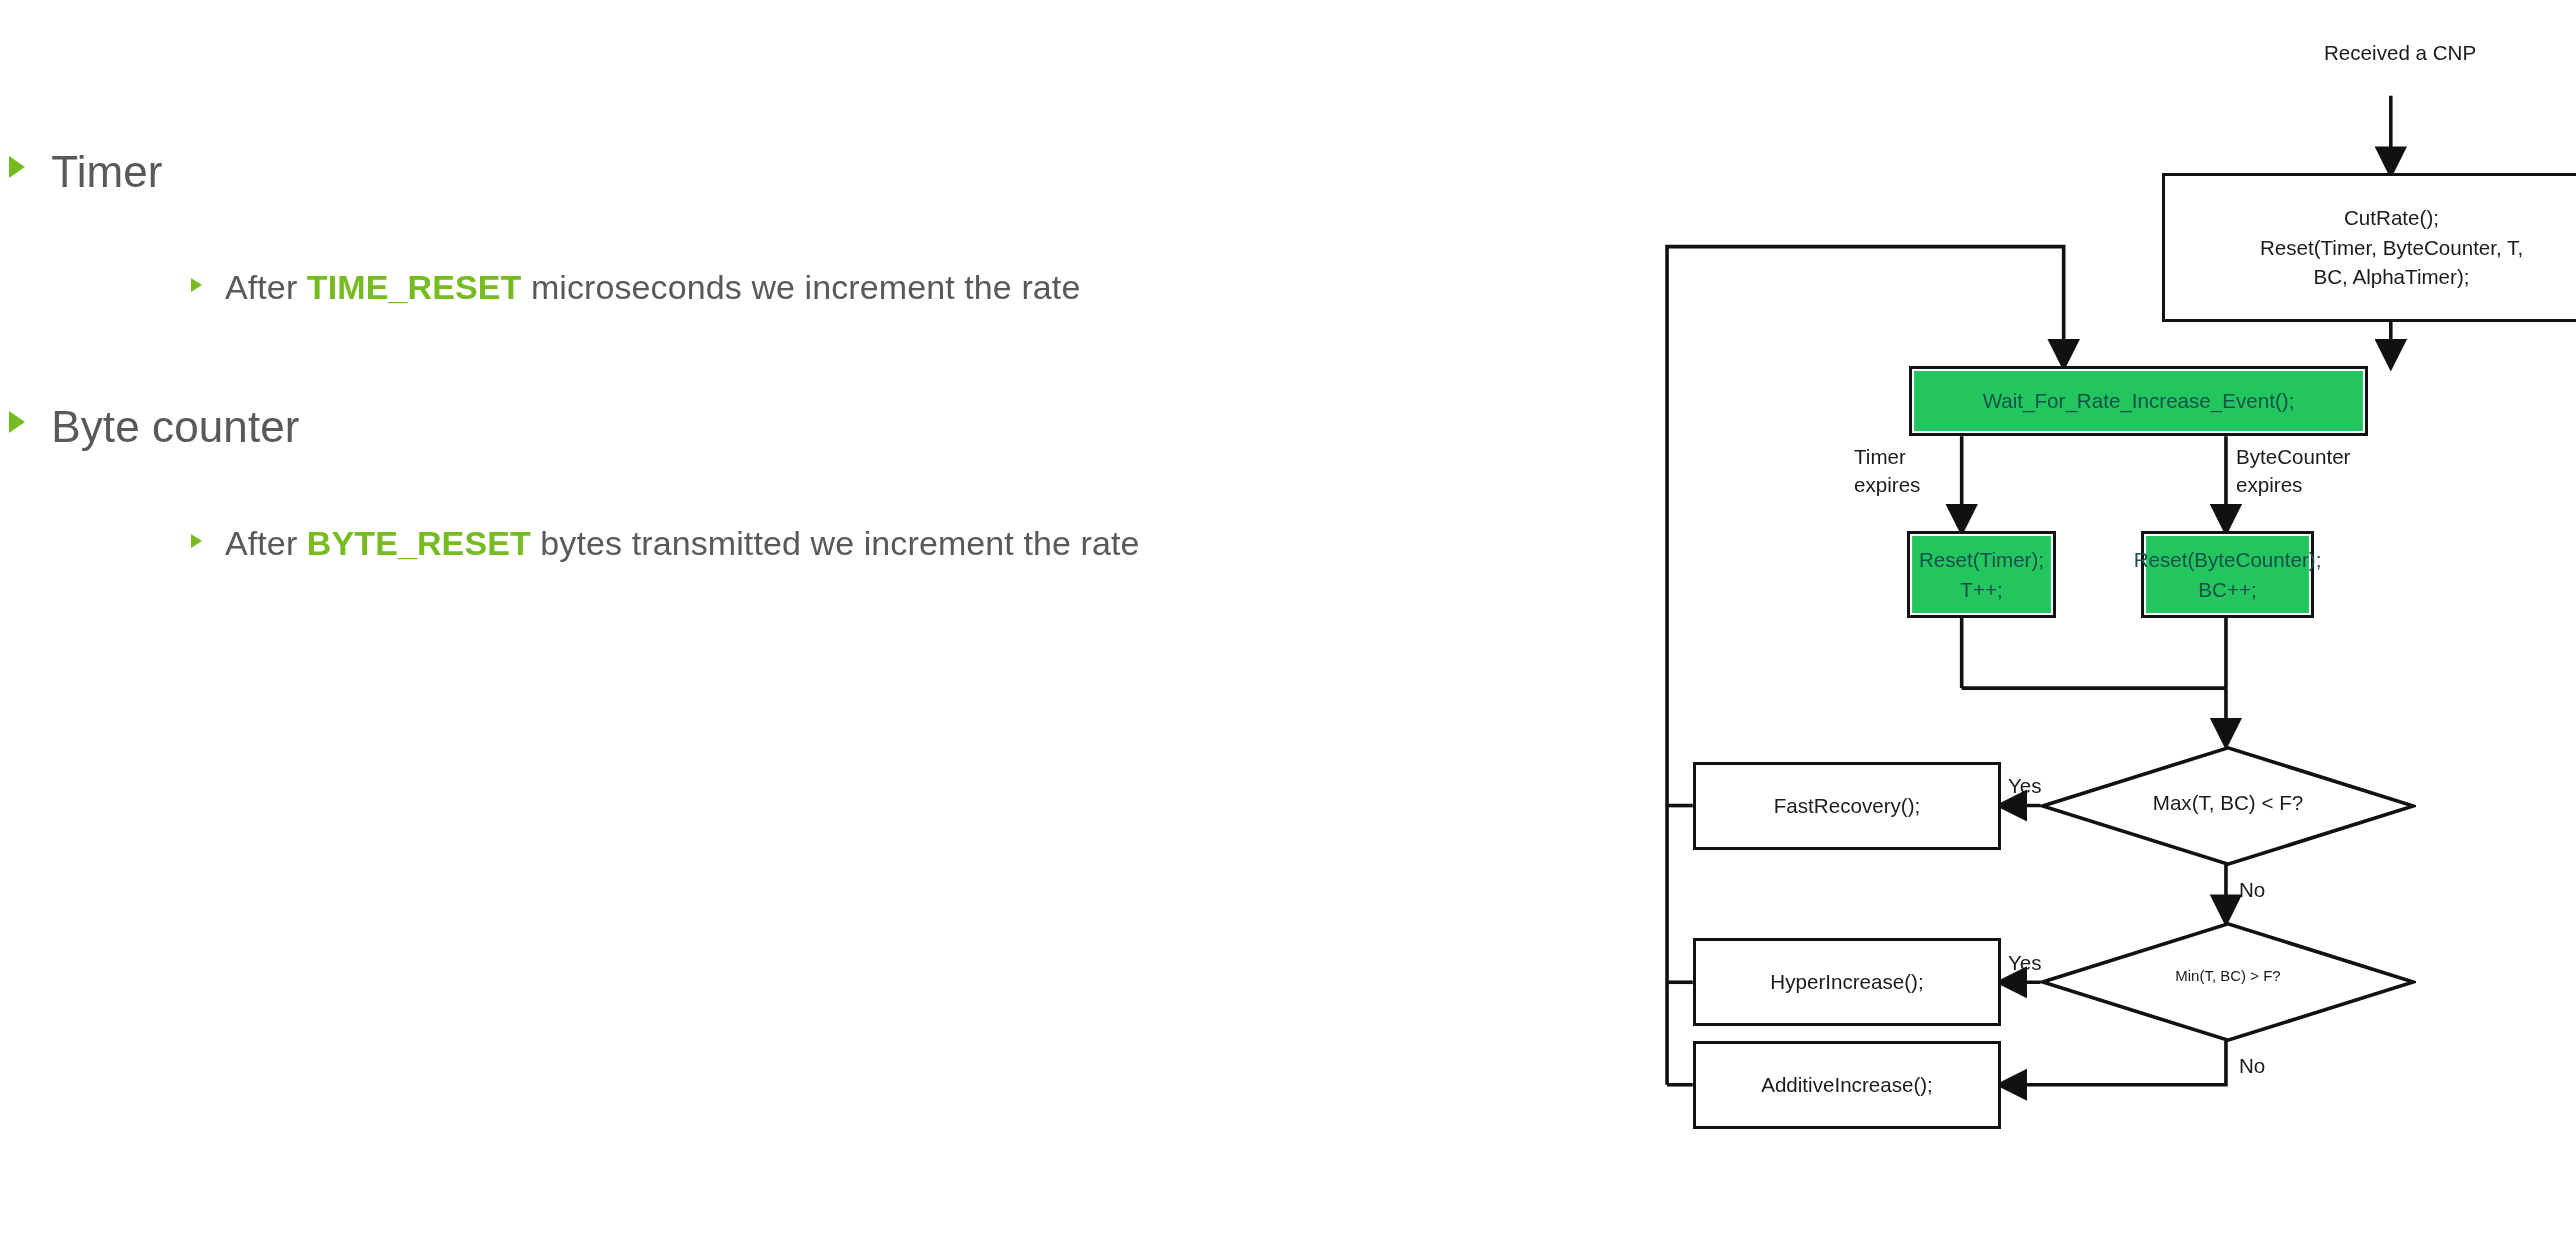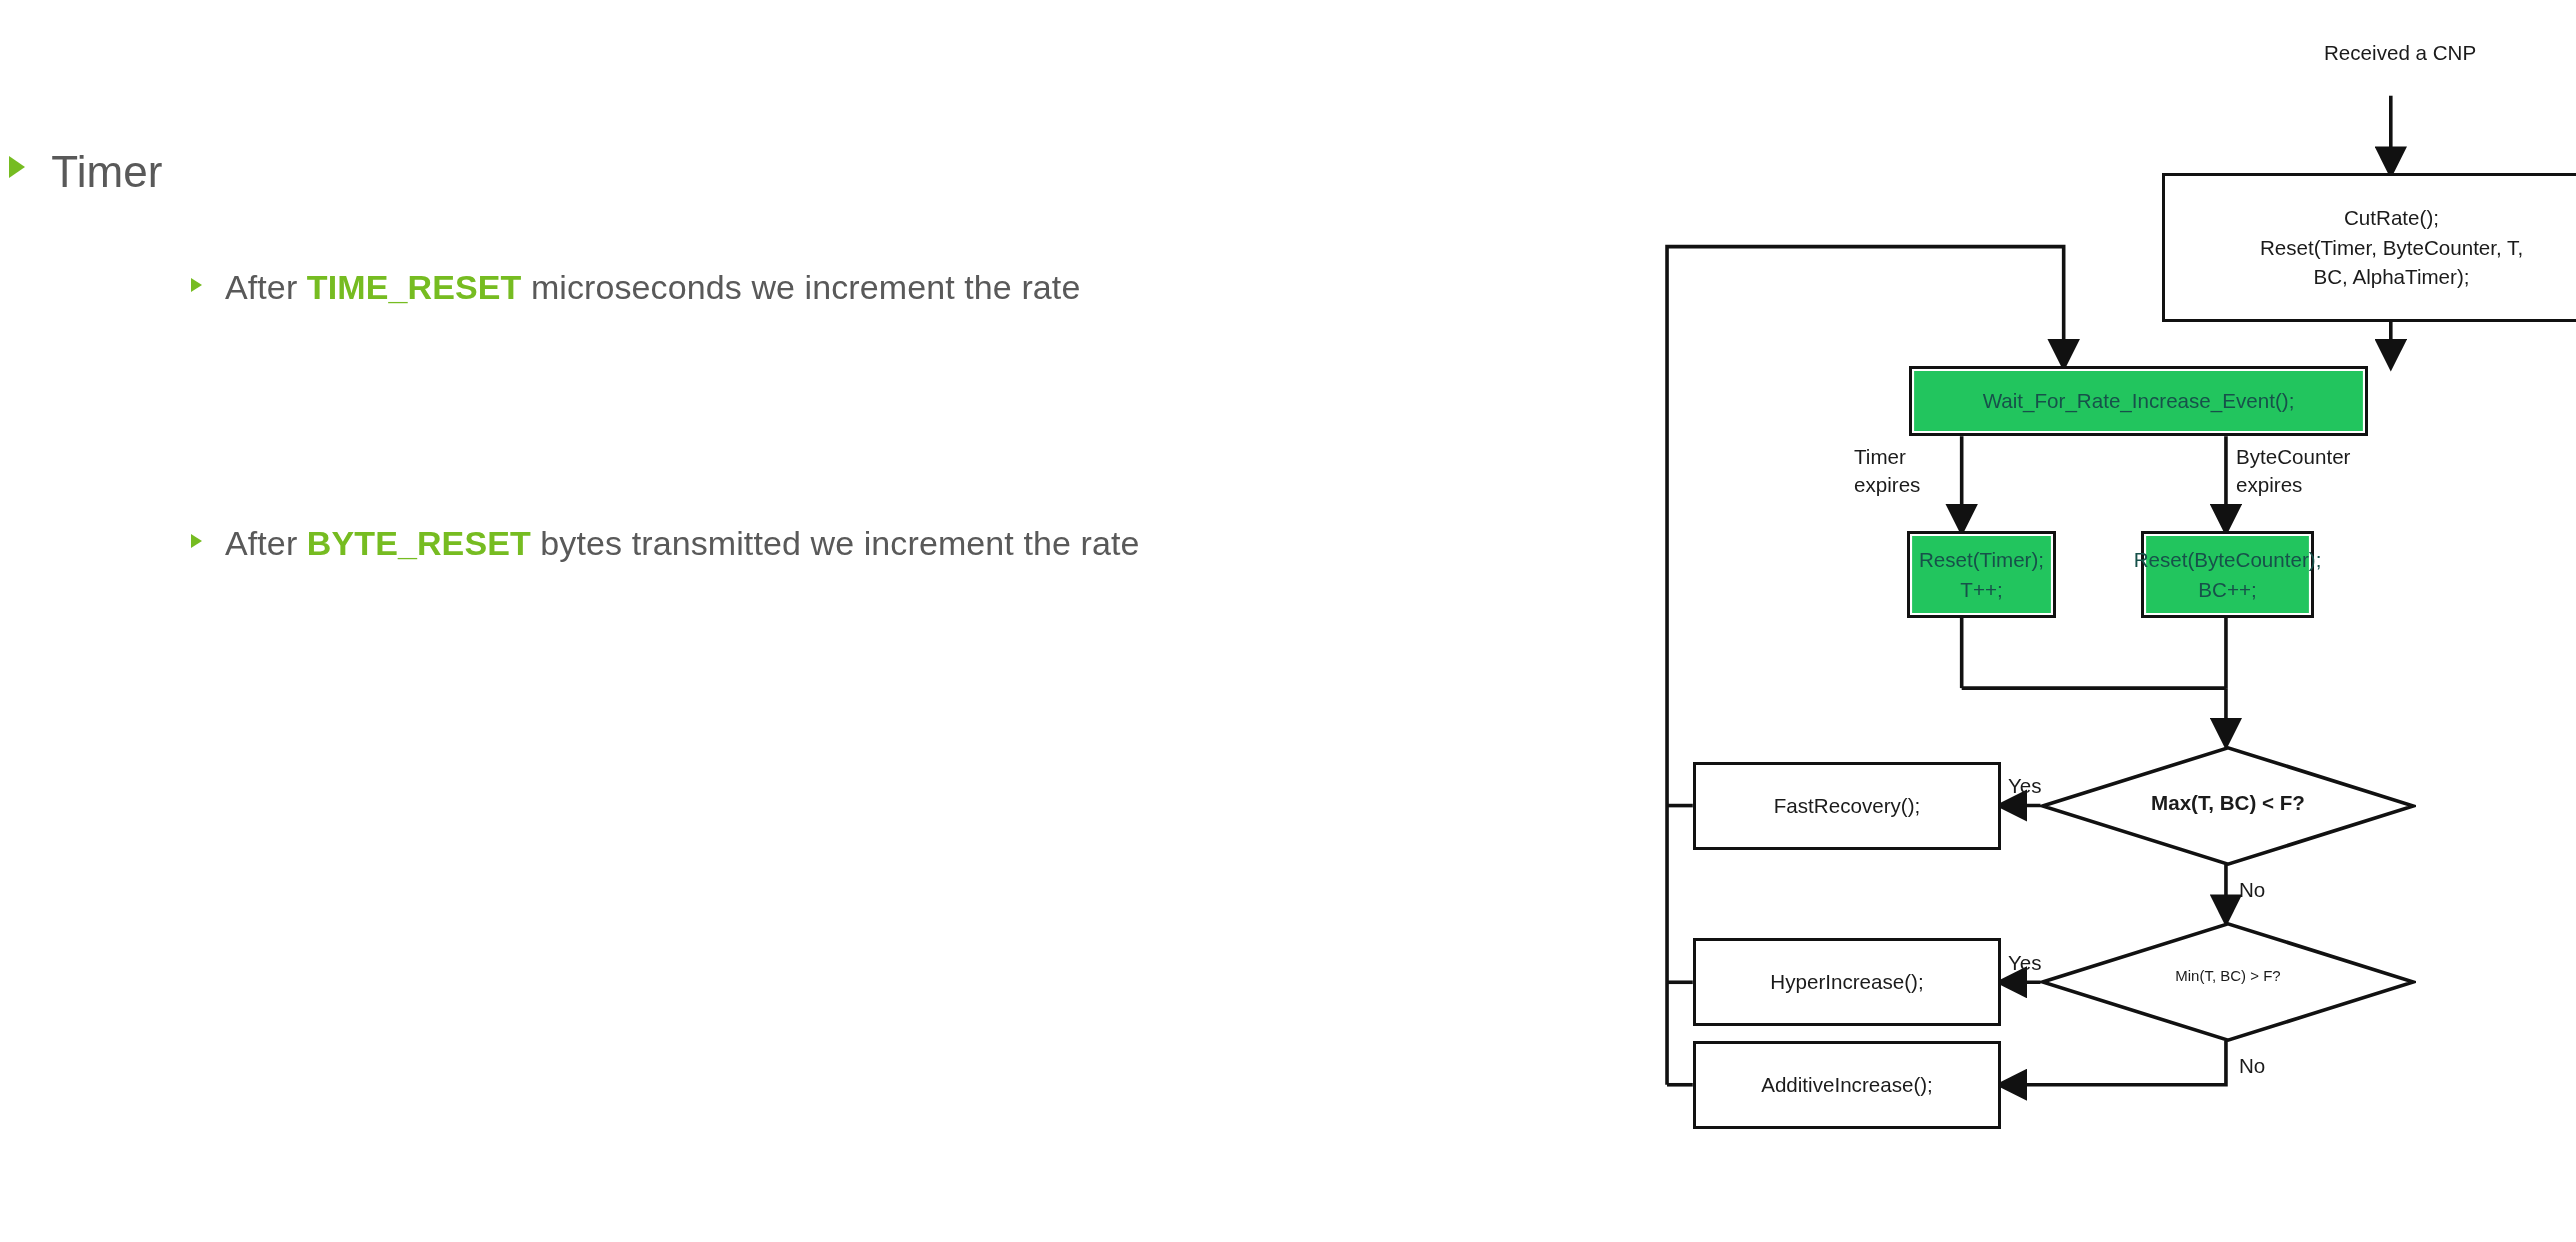--- a/index.html
+++ b/index.html
@@ -124,20 +124,24 @@
     <div class="bullet-row" id="row-timer">
       <span class="tri tri-l1"></span>
       <span class="lvl1">Timer</span>
     </div>
 
     <div class="bullet-row" id="row-timer-sub">
       <span class="tri tri-l2"></span>
       <span class="lvl2"><span>After </span><span class="kw">TIME_RESET</span><span> microseconds we increment the rate</span></span>
     </div>
 
+    <div class="bullet-row" id="row-bytec">
+      <span class="tri tri-l1"></span>
+      <span class="lvl1">Byte counter</span>
+    </div>
 
     <div class="bullet-row" id="row-bytec-sub">
       <span class="tri tri-l2"></span>
       <span class="lvl2"><span>After </span><span class="kw">BYTE_RESET</span><span> bytes transmitted we increment the rate</span></span>
     </div>
   </div>
 
   <div id="flow">
 
     <svg width="1464" height="1108" viewBox="0 0 2842 2150">
@@ -203,21 +207,21 @@
     </div>
 
     <div class="node teal" style="left:492px; top:469px; width:173px; height:87px;align-items:center;">
       <span class="inner" style="white-space:pre-line;">Reset(ByteCounter);
 BC++;</span>
     </div>
 
     <svg style="position:absolute; left:391px; top:683px; width:376px; height:122px;" width="376" height="122" viewBox="0 0 730 236">
       <polygon points="5,118 365,5 725,118 365,231" fill="#ffffff" stroke="#111111" stroke-width="7"></polygon>
     </svg>
-    <div class="edge-label" style="left:391px; top:727px; width:376px; text-align:center; font-size:20.6px;font-weight:bold;">Max(T, BC) &lt; F?</div>
+    <div class="edge-label" style="left:391px; top:727px; width:376px; text-align:center; font-size:20.6px;">Max(T, BC) &lt; F?</div>
 
     <svg style="position:absolute; left:391px; top:859px; width:376px; height:122px;" width="376" height="122" viewBox="0 0 730 236">
       <polygon points="5,118 365,5 725,118 365,231" fill="#ffffff" stroke="#111111" stroke-width="7"></polygon>
     </svg>
     <div class="edge-label" style="left:391px; top:904px; width:376px; text-align:center; font-size:15px;">Min(T, BC) &gt; F?</div>
 
     <div class="node" style="left:44px; top:700px; width:308px; height:88px;">
       <span class="inner">FastRecovery();</span>
     </div>
 

